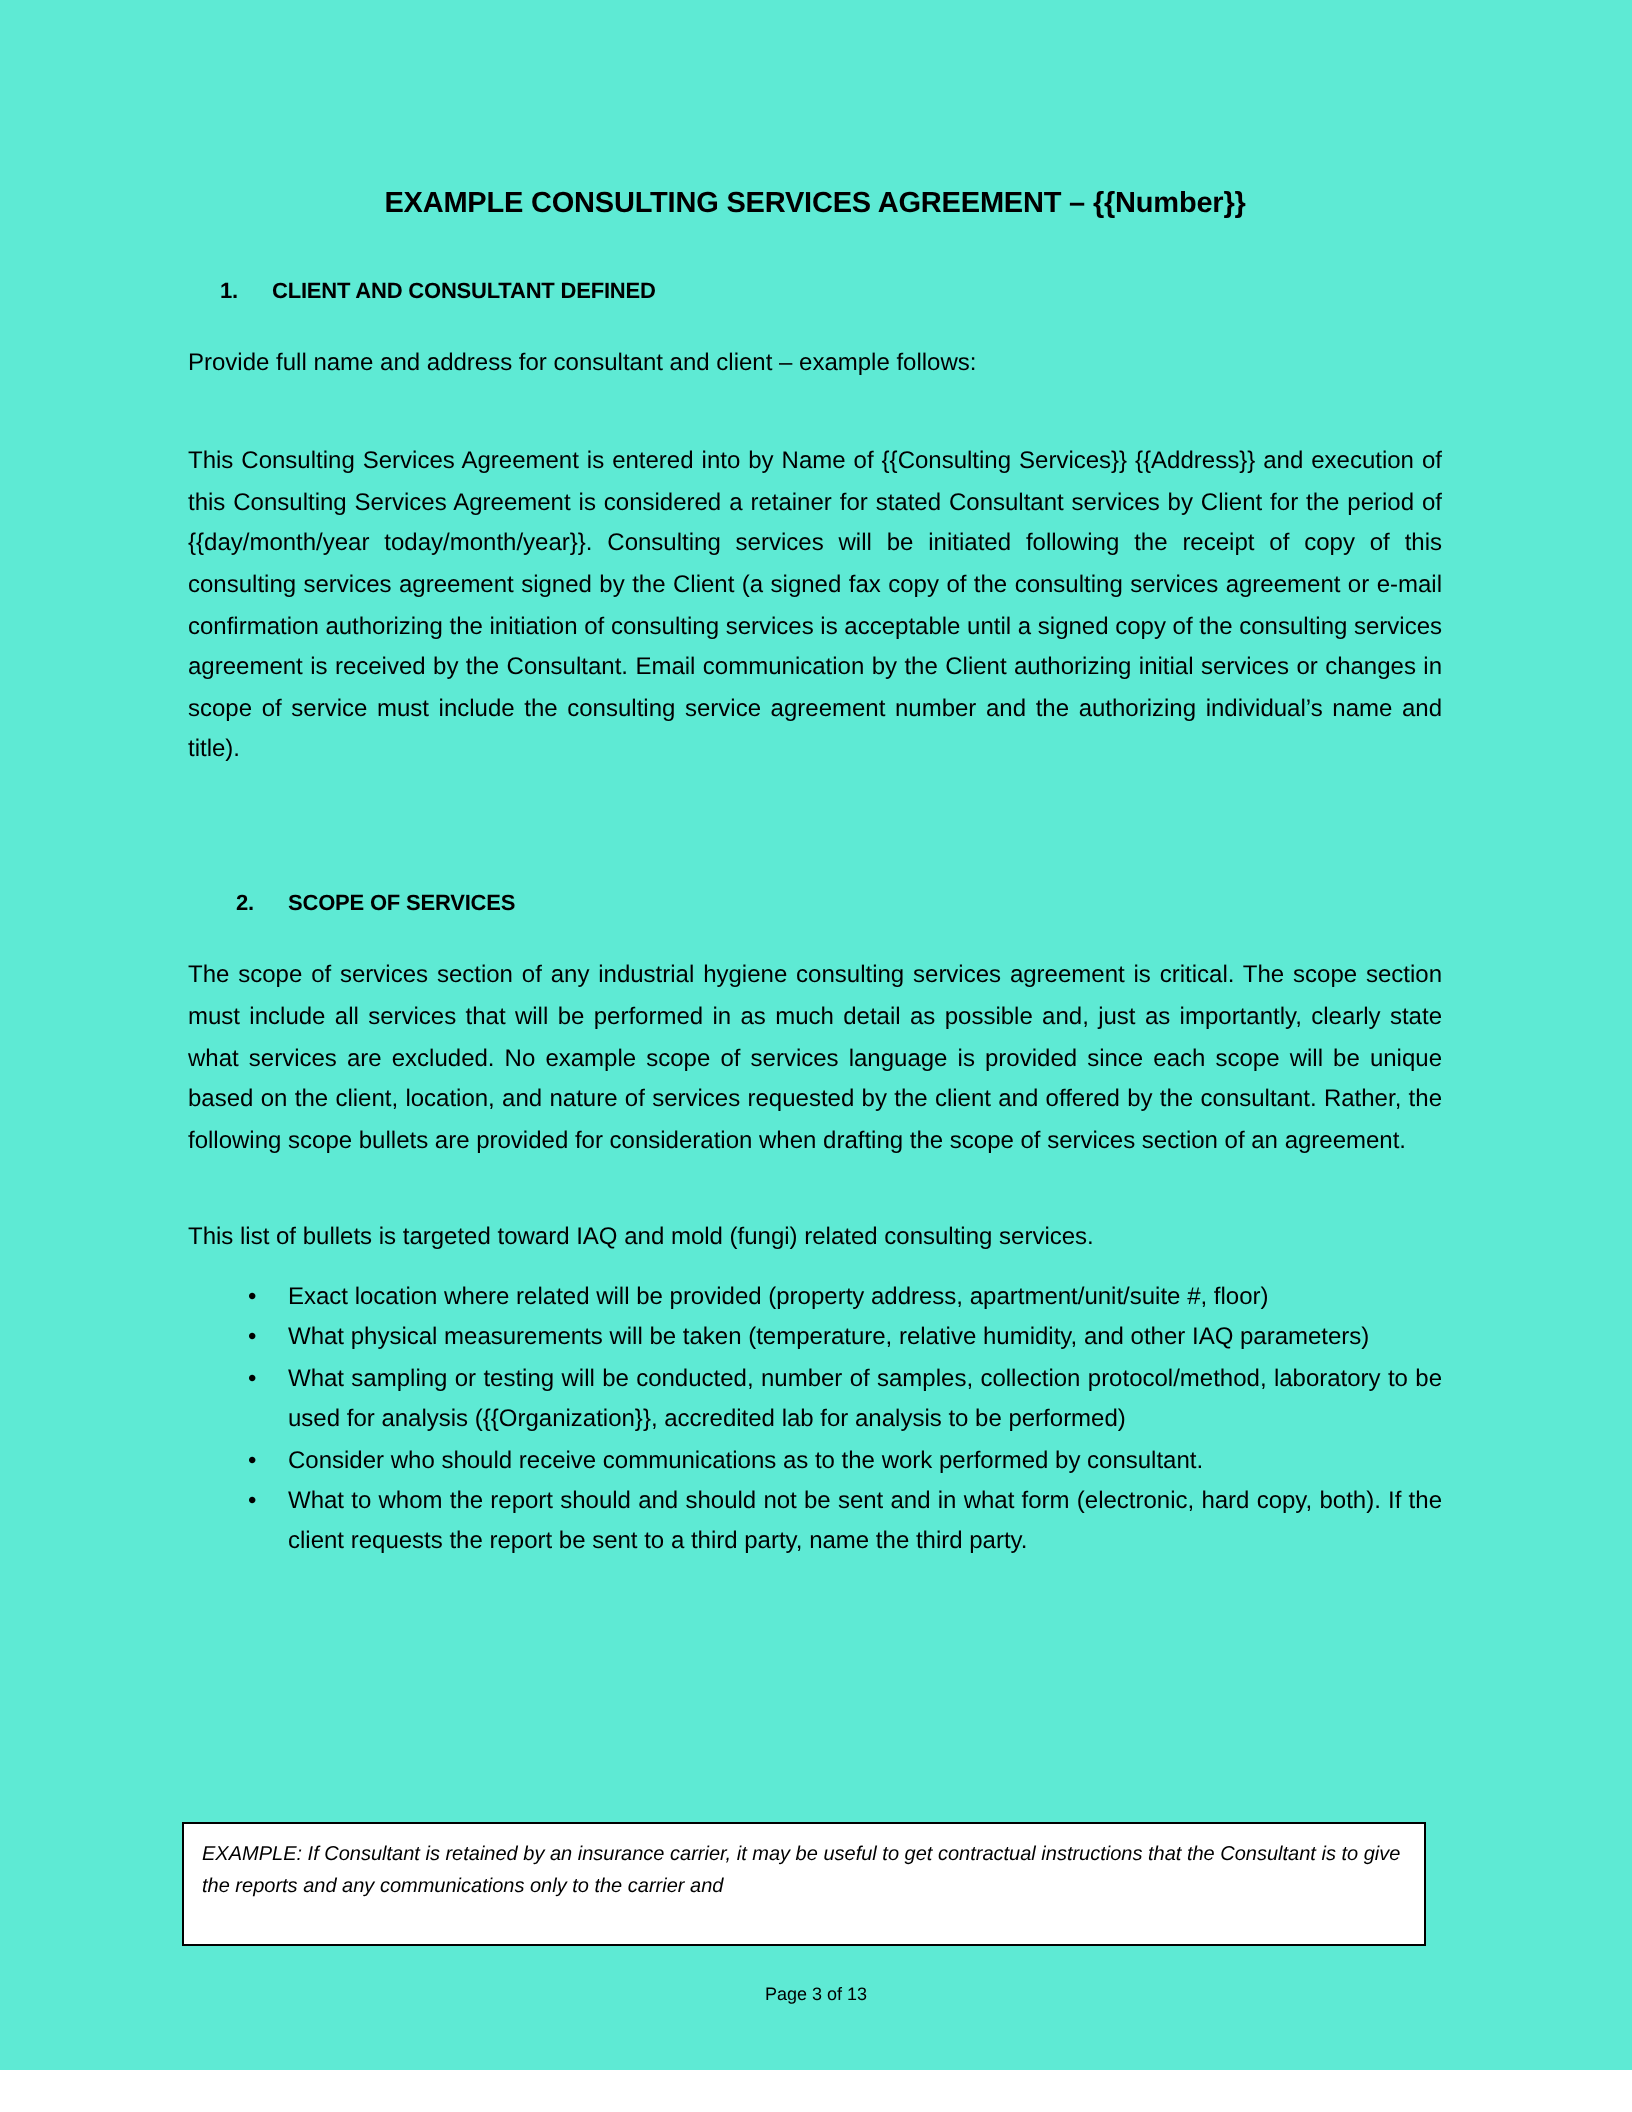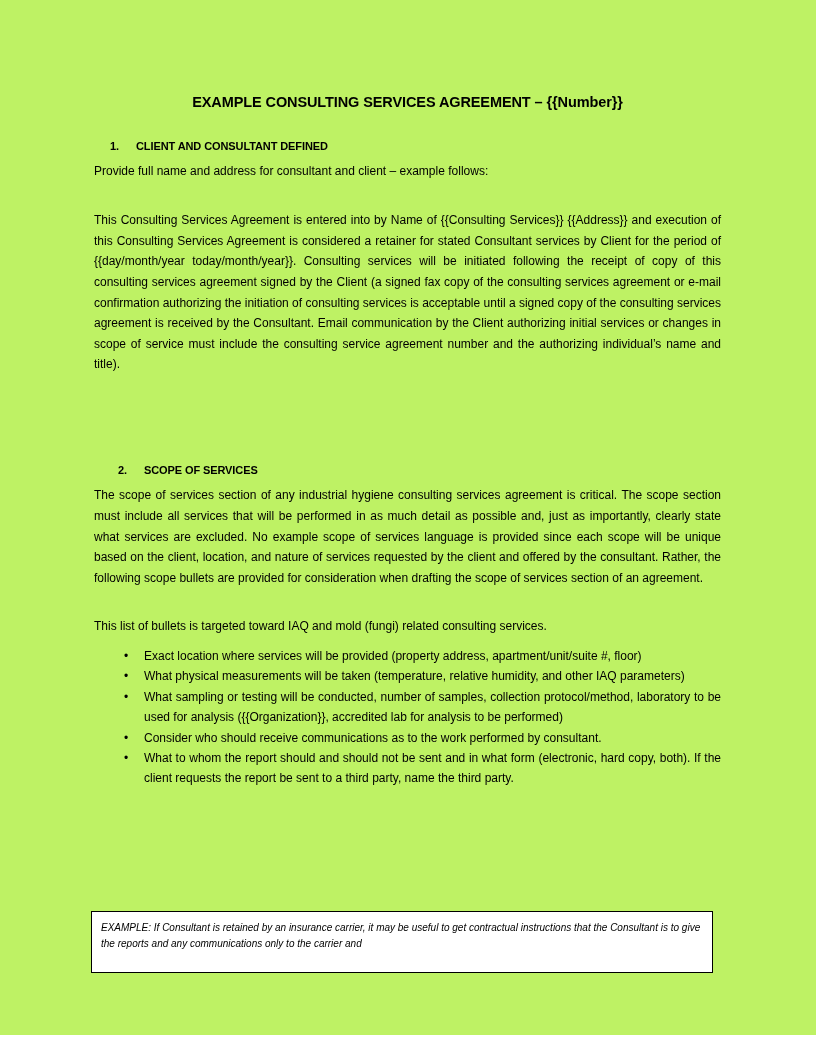--- a/index.html
+++ b/index.html
@@ -9,21 +9,21 @@
   }
   body {
     font-family: "Liberation Sans", sans-serif;
     color: #000000;
     -webkit-font-smoothing: antialiased;
   }
   .page {
     position: relative;
     width: 816px;
     height: 1035px;
-    background: #bef264;
+    background: #5eead4;
     overflow: hidden;
     box-sizing: border-box;
   }
   .content {
     position: absolute;
     left: 94px;
     top: 0;
     width: 627px;
   }
 
@@ -48,30 +48,30 @@
     text-indent: -26px;
     line-height: 1.3;
   }
   .section-heading .num {
     display: inline-block;
     width: 26px;
     text-indent: 0;
   }
   .sec1-heading { margin-top: 28px; padding-left: 26px; }
   .sec1-heading { margin-left: 16px; }
-  .sec2-heading { margin-top: 88px; margin-left: 24px; }
+  .sec2-heading { margin-top: 60px; margin-left: 24px; }
 
   
   p.body {
     font-size: 12px;
     line-height: 1.72;
     text-align: justify;
     margin: 0;
   }
-  p.intro-line { margin-top: 8px; }
+  p.intro-line { margin-top: 18px; }
   p.para-gap   { margin-top: 28px; }
 
   
   ul.bullets {
     list-style: none;
     margin: 9px 0 0 0;
     padding: 0;
   }
   ul.bullets > li {
     position: relative;
@@ -141,27 +141,28 @@
     <div class="section-heading sec2-heading">
       <span class="num">2.</span><span>SCOPE OF SERVICES</span>
     </div>
 
     <p class="body intro-line">The scope of services section of any industrial hygiene consulting services agreement is critical. The scope section must include all services that will be performed in as much detail as possible and, just as importantly, clearly state what services are excluded. No example scope of services language is provided since each scope will be unique based on the client, location, and nature of services requested by the client and offered by the consultant. Rather, the following scope bullets are provided for consideration when drafting the scope of services section of an agreement.</p>
 
     <p class="body para-gap">This list of bullets is targeted toward IAQ and mold (fungi) related consulting services.</p>
 
 
     <ul class="bullets">
-      <li>Exact location where services will be provided (property address, apartment/unit/suite #, floor)</li>
+      <li>Exact location where related will be provided (property address, apartment/unit/suite #, floor)</li>
       <li>What physical measurements will be taken (temperature, relative humidity, and other IAQ parameters)</li>
       <li>What sampling or testing will be conducted, number of samples, collection protocol/method, laboratory to be used for analysis ({{Organization}}, accredited lab for analysis to be performed)</li>
       <li>Consider who should receive communications as to the work performed by consultant.</li>
       <li>What to whom the report should and should not be sent and in what form (electronic, hard copy, both). If the client requests the report be sent to a third party, name the third party.</li>
     </ul>
 
   </div>
 
   <div class="example-box">
     <div class="inner">EXAMPLE: If Consultant is retained by an insurance carrier, it may be useful to get contractual instructions that the Consultant is to give the reports and any communications only to the carrier and</div>
   </div>
 
+  <div class="footer">Page 3 of 13</div>
 
 </div>
 
 </body></html>

